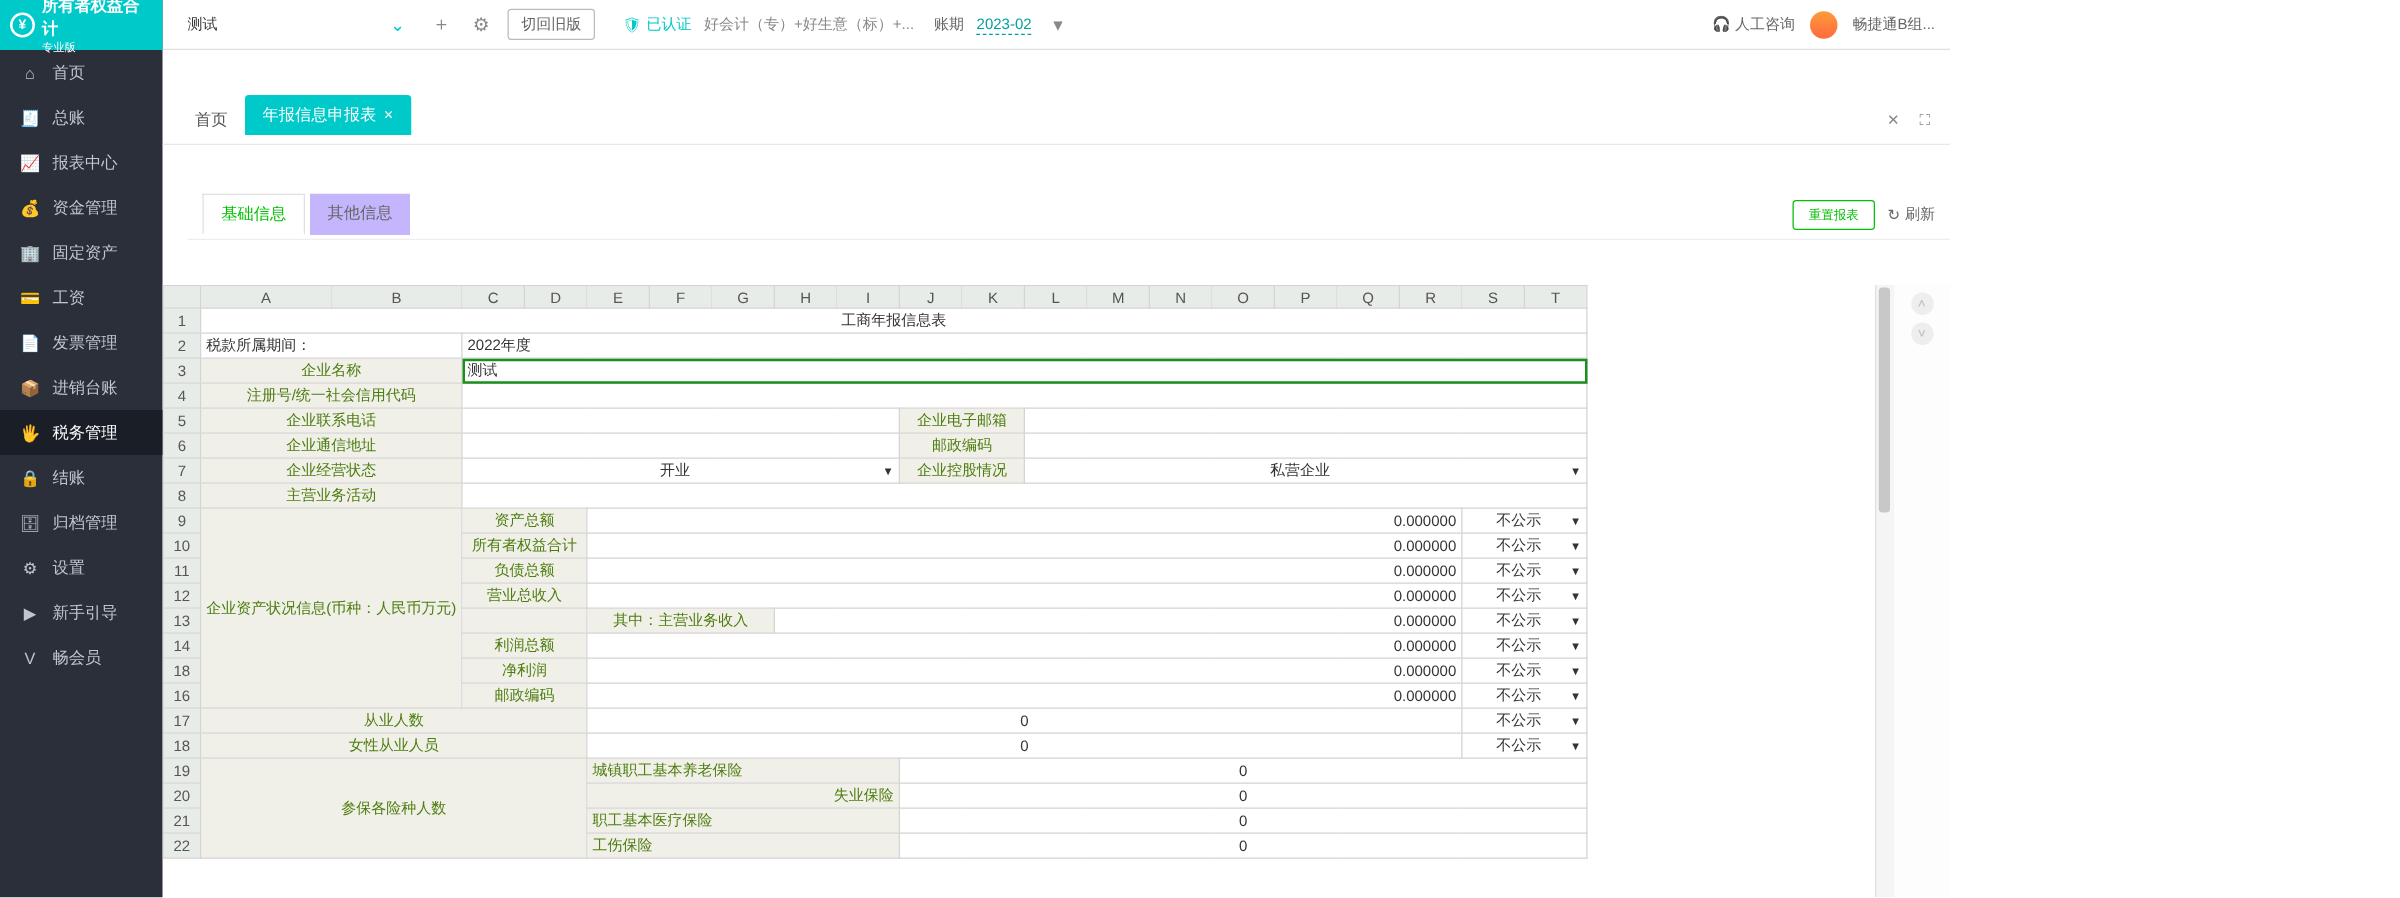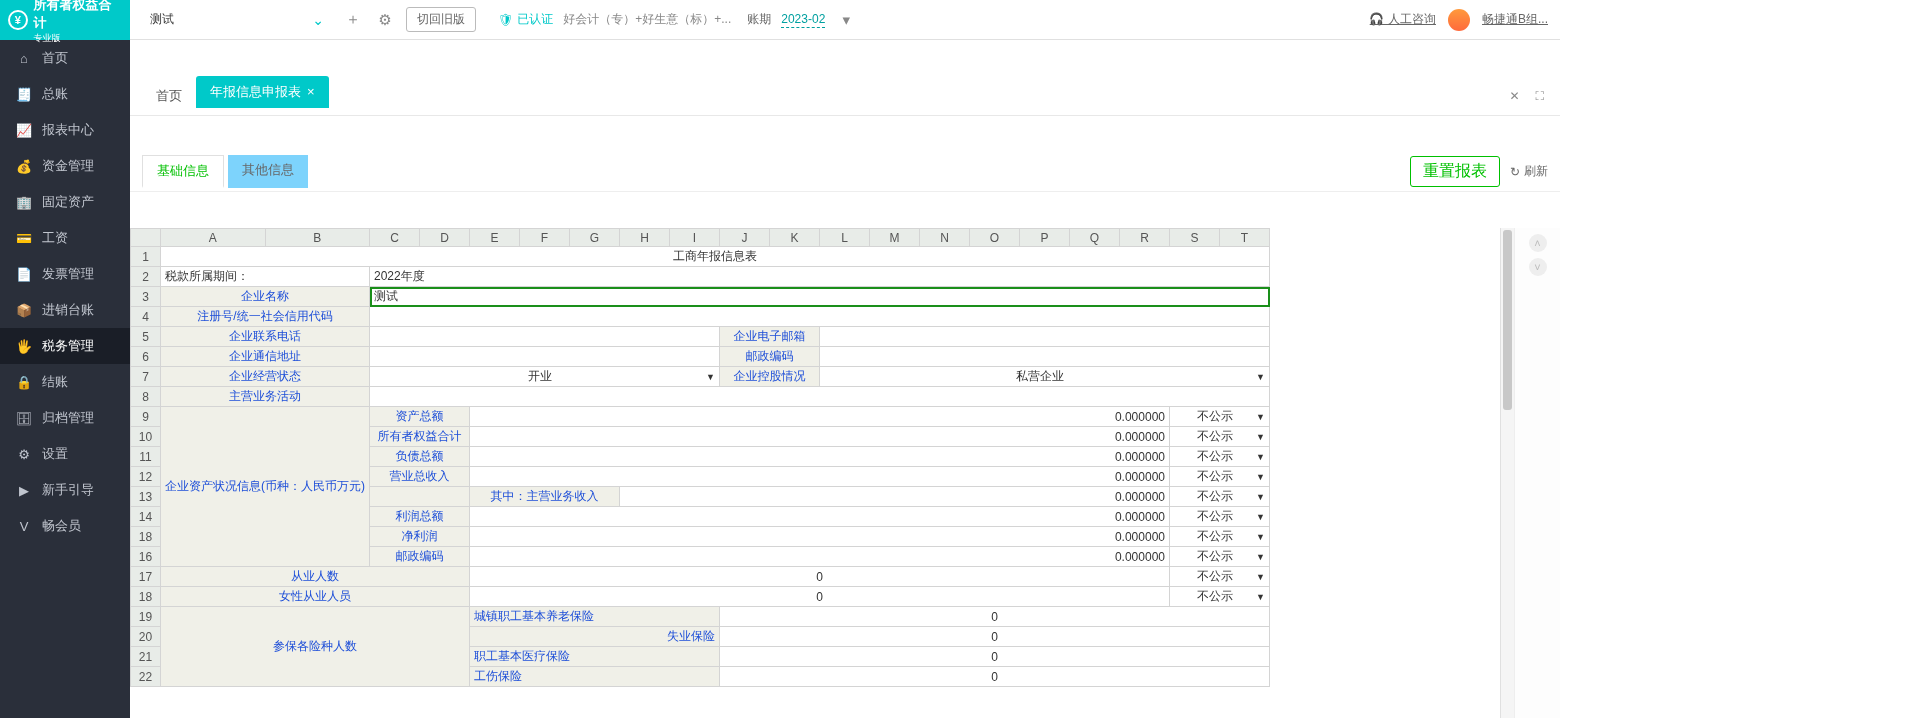--- a/index.html
+++ b/index.html
@@ -16,44 +16,44 @@
 .main { flex: 1; display: flex; flex-direction: column; overflow: hidden; gap: 36px; }
 .topbar { height: 40px; border-bottom: 1px solid #e0e0e0; display: flex; align-items: center; padding: 0 12px; gap: 10px; }
 .company-select { width: 190px; height: 24px; border: none; padding: 0 8px; color: #333; display: flex; align-items: center; justify-content: space-between; cursor: pointer; }
 .company-select .chev { color: #00c9c9; font-size: 14px; }
 .tb-icon { width: 22px; height: 22px; display: flex; align-items: center; justify-content: center; color: #888; cursor: pointer; font-size: 15px; }
 .btn-old { border: 1px solid #bbb; background: #fff; padding: 3px 10px; border-radius: 3px; color: #666; cursor: pointer; font-size: 12px; }
 .verified { color: #00c9c9; display: flex; align-items: center; gap: 4px; margin-left: 12px; }
 .plan-text { color: #888; }
 .period { color: #666; margin-left: 6px; }
 .period-date { color: #00a0a0; border-bottom: 1px dashed #00a0a0; padding-bottom: 1px; cursor: pointer; }
-.topbar-right { margin-left: auto; display: flex; align-items: center; gap: 12px; color: #666; text-decoration: underline; }
+.topbar-right { margin-left: auto; display: flex; align-items: center; gap: 12px; color: #666; }
 .avatar { width: 22px; height: 22px; border-radius: 50%; background: linear-gradient(#ff9a3c,#ff6a3c); display: inline-block; }
 
 .tabs-row { height: 40px; display: flex; align-items: center; border-bottom: 1px solid #e8e8e8; padding: 0 12px; gap: 6px; }
 .page-tab { padding: 0 14px; height: 40px; display: flex; align-items: center; cursor: pointer; font-size: 13px; color: #555; }
 .page-tab.active { background: #00c9c9; color: #fff; border-radius: 3px 3px 0 0; height: 32px; }
 .close-x { margin-left: 6px; font-size: 13px; }
 .tabs-row .right-icons { margin-left: auto; display: flex; gap: 8px; color: #888; }
 .right-icons span { cursor: pointer; padding: 4px; }
 
-.subtabs-row { height: 40px; display: flex; align-items: center; padding: 0 12px; gap: 4px; border-bottom: 1px solid #eee; }
-.subtab { padding: 6px 14px; background: #7dd3fc; color: #666; cursor: pointer; font-size: 13px; }
+.subtabs-row { height: 40px; display: flex; align-items: center; padding: 0 12px; gap: 4px; border-bottom: 1px solid #eee; margin-left: 20px; }
+.subtab { padding: 6px 14px; background: #c4b5fd; color: #666; cursor: pointer; font-size: 13px; }
 .subtab.active { background: #fff; color: #00c000; border: 1px solid #e0e0e0; border-bottom: 2px solid #fff; }
 .subtabs-row .actions { margin-left: auto; display: flex; gap: 10px; align-items: center; }
-.btn-reset { border: 1px solid #00c000; color: #00c000; background: #fff; padding: 4px 12px; border-radius: 3px; cursor: pointer; font-size: 16px; }
+.btn-reset { border: 1px solid #00c000; color: #00c000; background: #fff; padding: 4px 12px; border-radius: 3px; cursor: pointer; font-size: 10px; }
 .btn-refresh { color: #666; cursor: pointer; display: flex; align-items: center; gap: 4px; font-size: 12px; }
 
 .sheet-area { flex: 1; display: flex; overflow: hidden; position: relative; }
 .sheet-wrapper { flex: 1; overflow: auto; }
 table.sheet { border-collapse: collapse; table-layout: fixed; }
 table.sheet th, table.sheet td { border: 1px solid #d4d4d4; height: 20px; font-size: 12px; padding: 0 4px; background: #fff; overflow: hidden; white-space: nowrap; }
 table.sheet thead th { background: #e8ece8; text-align: center; font-weight: normal; color: #555; height: 18px; }
 table.sheet .rowhead { background: #e8ece8; text-align: center; color: #555; width: 30px; }
-.label-cell { background: #f0f0e8 !important; text-align: center; color: #1d4ed8; }
+.label-cell { background: #f0f0e8 !important; text-align: center; color: #4d7c0f; }
 .title-cell { text-align: center; font-size: 14px; }
 .val-right { text-align: right; }
 .selected-cell { outline: 2px solid #1a8f1a; outline-offset: -2px; }
 .dropdown { display: flex; justify-content: space-between; align-items: center; }
 .dd-arrow { font-size: 9px; color: #333; }
 
 .year-rail { width: 46px; background: #fdfdfd; border-left: 1px solid #eee; display: flex; flex-direction: column; align-items: center; padding: 6px 0; gap: 6px; font-size: 11px; }
 .year-rail .arrow { color: #bbb; cursor: pointer; background: #eee; border-radius: 50%; width: 18px; height: 18px; display: flex; align-items: center; justify-content: center; }
 .year-item { color: #aaa; cursor: pointer; padding: 3px 0; }
 .year-item.strong { color: #333; }

